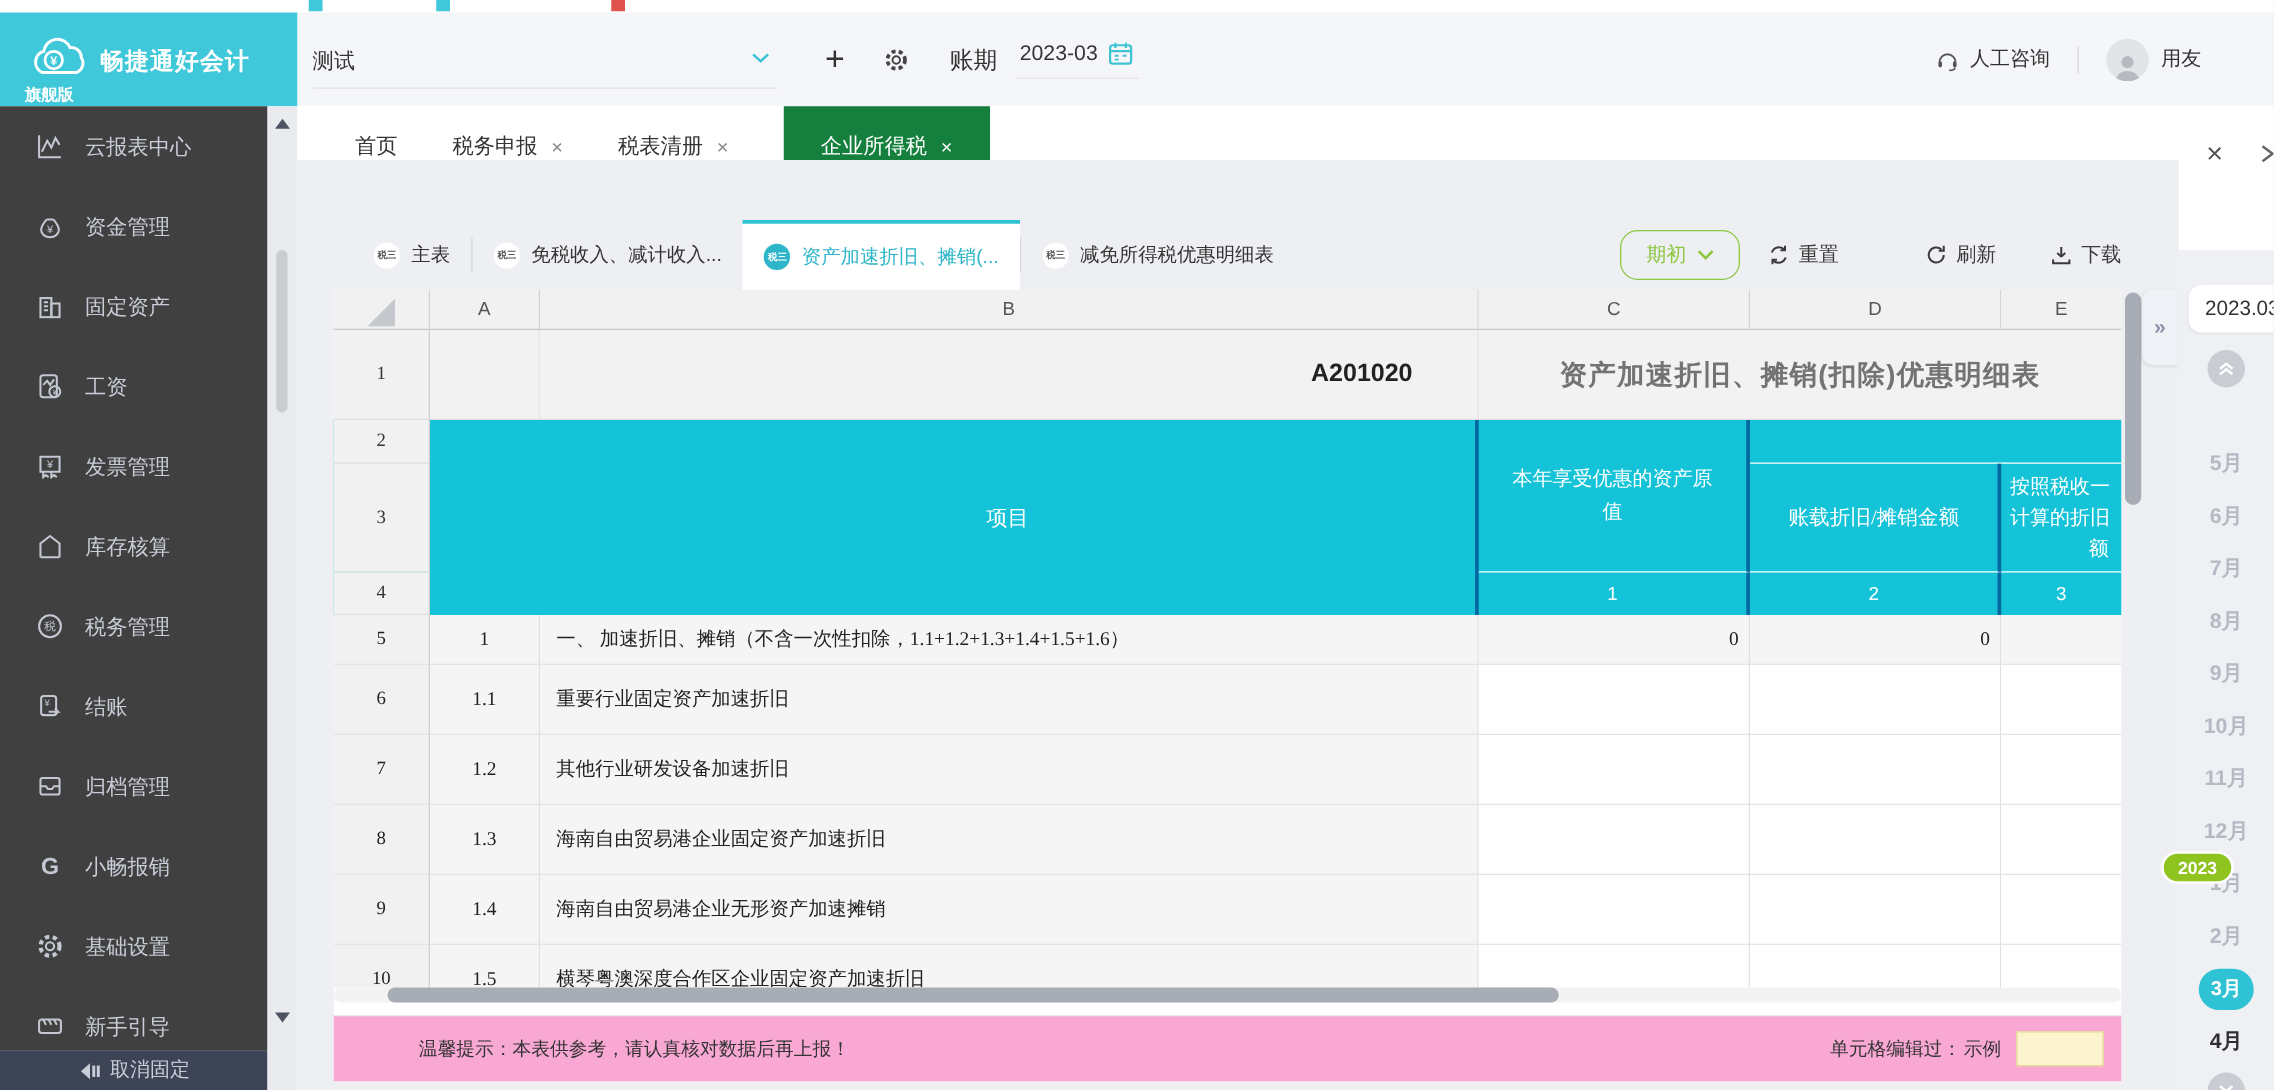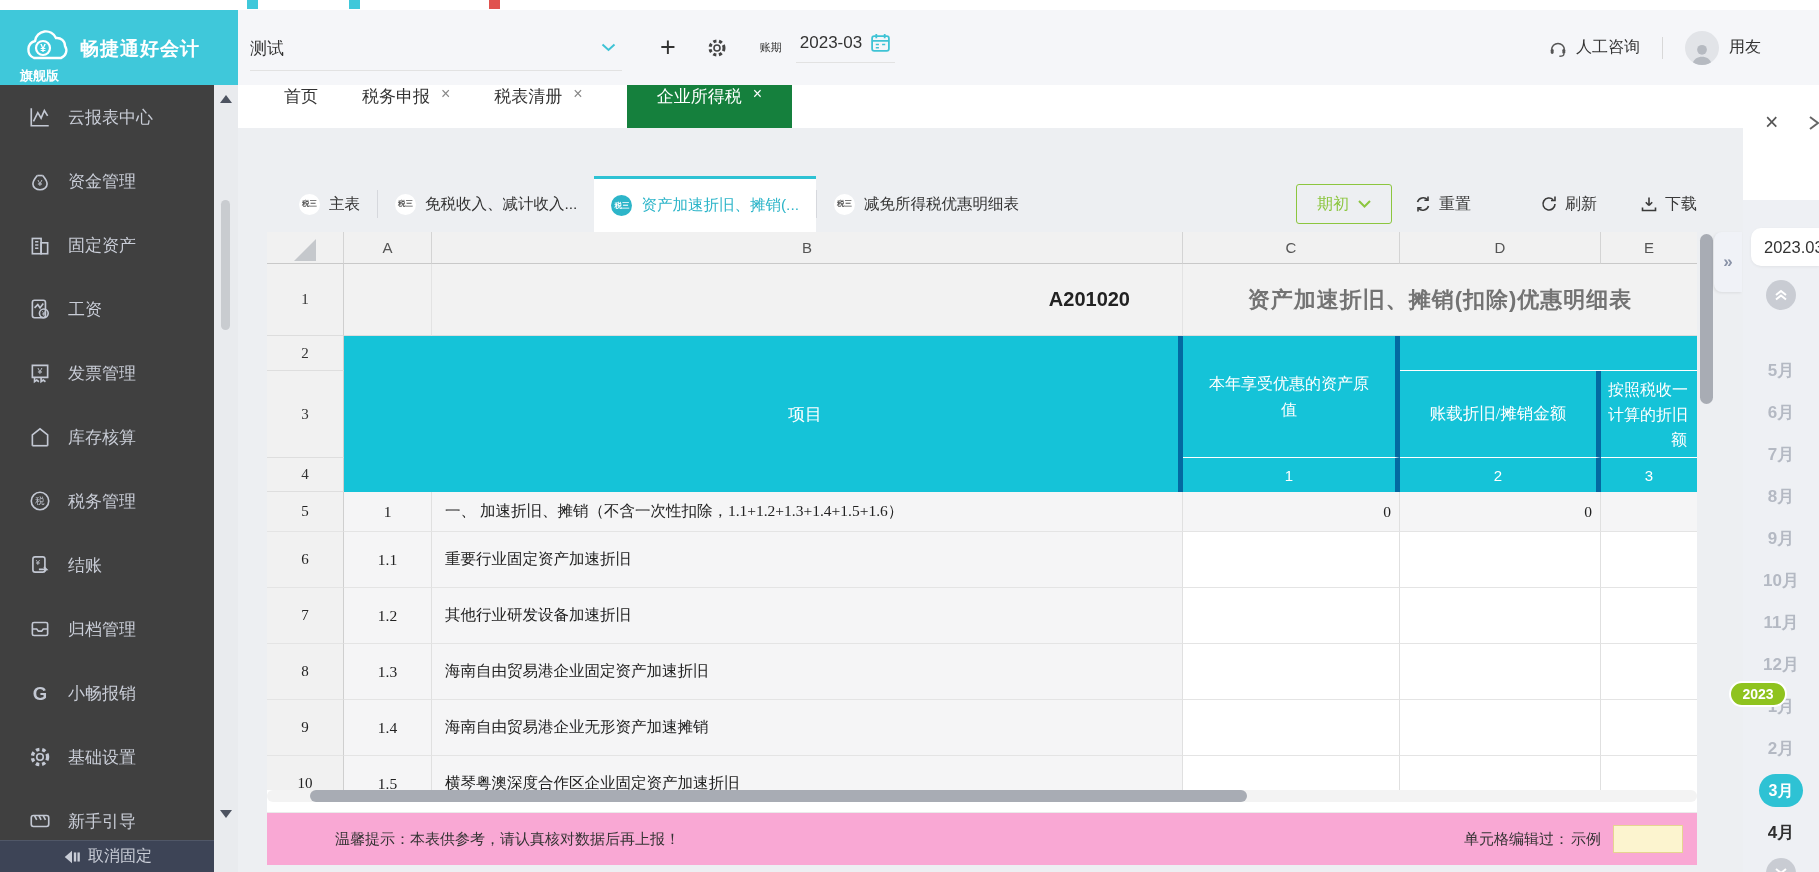--- a/index.html
+++ b/index.html
@@ -37,50 +37,50 @@
             border-left:6px solid transparent; border-right:6px solid transparent; border-top:8px solid #4d5360; }
   .gut-thumb { position:absolute; left:7px; top:115px; width:9px; height:130px; background:#c9ccd0; border-radius:5px; }
   
   .topbar { position:absolute; left:238px; top:10px; width:1581px; height:75px; background:#f5f6f9;
             display:flex; align-items:center; padding:0 58px 0 12px; }
   .acct-field { position:relative; width:372px; height:46px; border-bottom:1px solid #e2e2e2; cursor:pointer; }
   .acct-field .acct { position:absolute; left:0; bottom:10px; font-size:17px; color:#333; }
   .acct-field .chev { position:absolute; right:6px; bottom:14px; }
   .tb-plus { margin-left:38px; font-size:27px; font-weight:300; color:#333; cursor:pointer; line-height:1; }
   .tb-gear { margin-left:30px; cursor:pointer; display:flex; }
-  .period-label { margin-left:32px; font-size:11px; }
+  .period-label { margin-left:32px; font-size:19px; }
   .date-group { margin-left:14px; display:flex; align-items:center; gap:8px; border-bottom:1px solid #e2e2e2;
                 padding:0 4px 9px 4px; cursor:pointer; }
   .date-val { font-size:17px; }
   .tb-right { margin-left:auto; display:flex; align-items:center; }
   .support { display:flex; align-items:center; gap:8px; font-size:16px; cursor:pointer; }
   .tb-div { width:1px; height:22px; background:#d8d8d8; margin:0 22px; }
   .avatar { width:34px; height:34px; border-radius:50%; background:#e2e4e8; display:flex; align-items:flex-end;
             justify-content:center; overflow:hidden; margin-right:10px; }
   .user { font-size:16px; cursor:pointer; }
   
   .tabrow { position:absolute; left:238px; top:85px; width:1581px; height:43px; background:#fff;
             display:flex; align-items:stretch; padding-left:46px; }
-  .tab { display:flex; align-items:flex-start; gap:11px; font-size:17px; color:#333; margin-right:44px; cursor:pointer; }
+  .tab { display:flex; align-items:flex-end; gap:11px; font-size:17px; color:#333; margin-right:44px; cursor:pointer; }
   .tab .x { font-size:16px; color:#888; }
   .tab.active { background:#15803d; color:#fff; padding:0 30px; margin-right:0; }
   .tab.active .x { color:#fff; }
   
   .contentbg { position:absolute; left:238px; top:128px; width:1581px; height:744px; background:#edeff2; }
   
   .subtabs { position:absolute; left:282px; top:176px; height:56px; display:flex; align-items:stretch; }
   .stab { display:flex; align-items:center; gap:9px; padding:0 17px; font-size:15.5px; color:#333; cursor:pointer; }
   .stab-div { width:1px; background:#d6d8dd; margin:14px 0; }
   .stab .badge { width:21px; height:21px; border-radius:50%; background:#fff; color:#555; font-size:7.5px;
                  display:inline-flex; align-items:center; justify-content:center; font-weight:bold; }
   .stab.active { background:#fff; border-top:3px solid #2ec2d4; color:#2db5c9; }
   .stab.active .badge { background:#2db5c9; color:#fff; }
   
   .btn-qc { position:absolute; left:1296px; top:184px; width:96px; height:40px; border:1px solid #8cc63f;
-            border-radius:3px; color:#8cc63f; font-size:16px; display:flex; align-items:center; justify-content:center;
+            border-radius:14px; color:#8cc63f; font-size:16px; display:flex; align-items:center; justify-content:center;
             gap:9px; cursor:pointer; background:transparent; }
   .act { position:absolute; top:184px; height:40px; display:flex; align-items:center; gap:7px; font-size:16px;
          color:#3a3a3a; cursor:pointer; }
   .act svg { stroke:#3a3a3a; fill:none; stroke-width:1.6; }
   .a-reset { left:1414px; } .a-refresh { left:1540px; } .a-down { left:1640px; }
   
   .card { position:absolute; left:267px; top:232px; width:1430px; height:633px; background:#fff; }
   .letters { display:flex; height:32px; background:#f1f1f1; }
   .letters .lc { border-right:1px solid #d4d4d4; border-bottom:1px solid #c9c9c9; display:flex;
                  align-items:center; justify-content:center; font-size:15px; color:#555; background:#f1f1f1; }
@@ -95,21 +95,21 @@
           font-size:20px; font-weight:bold; color:#222; }
   .r1-t { width:514px; display:flex; align-items:center; justify-content:center; font-size:22px; font-weight:bold;
           color:#737373; letter-spacing:1px; white-space:nowrap; }
   
   .thead { position:relative; height:156px; width:1430px; background:#15c3d8; color:#fff;
            font-family:"Liberation Serif",serif; }
   .thead .nc { position:absolute; left:0; width:77px; background:#f1f1f1; color:#333;
                border-right:1px solid #cfcfcf; border-bottom:1px solid #dedede; display:flex; align-items:center;
                justify-content:center; font-size:15px; }
   .tc { position:absolute; display:flex; align-items:center; justify-content:center; text-align:center; }
-  .b-r { border-right:5px solid #0369a1; } .b-b { border-bottom:1px solid #fff; }
+  .b-r { border-right:3px solid #0369a1; } .b-b { border-bottom:1px solid #fff; }
   .hdr-idx { font-family:"Liberation Sans",sans-serif; font-size:15px; }
   
   .rows { height:298px; overflow:hidden; }
   .drow { display:flex; height:56px; font-family:"Liberation Serif",serif; font-size:15.5px; color:#222; }
   .drow.h40 { height:40px; }
   .drow > div { border-right:1px solid #e0e0e0; border-bottom:1px solid #e4e4e4; display:flex; align-items:center; }
   .d-num { width:77px; justify-content:center; background:#f1f1f1; border-right-color:#cfcfcf !important; font-size:15px; }
   .d-a { width:88px; justify-content:center; background:#f5f5f6; }
   .d-b { width:751px; padding-left:13px; background:#f5f5f6; }
   .d-c { width:217px; background:#fff; justify-content:flex-end; padding-right:8px; }

